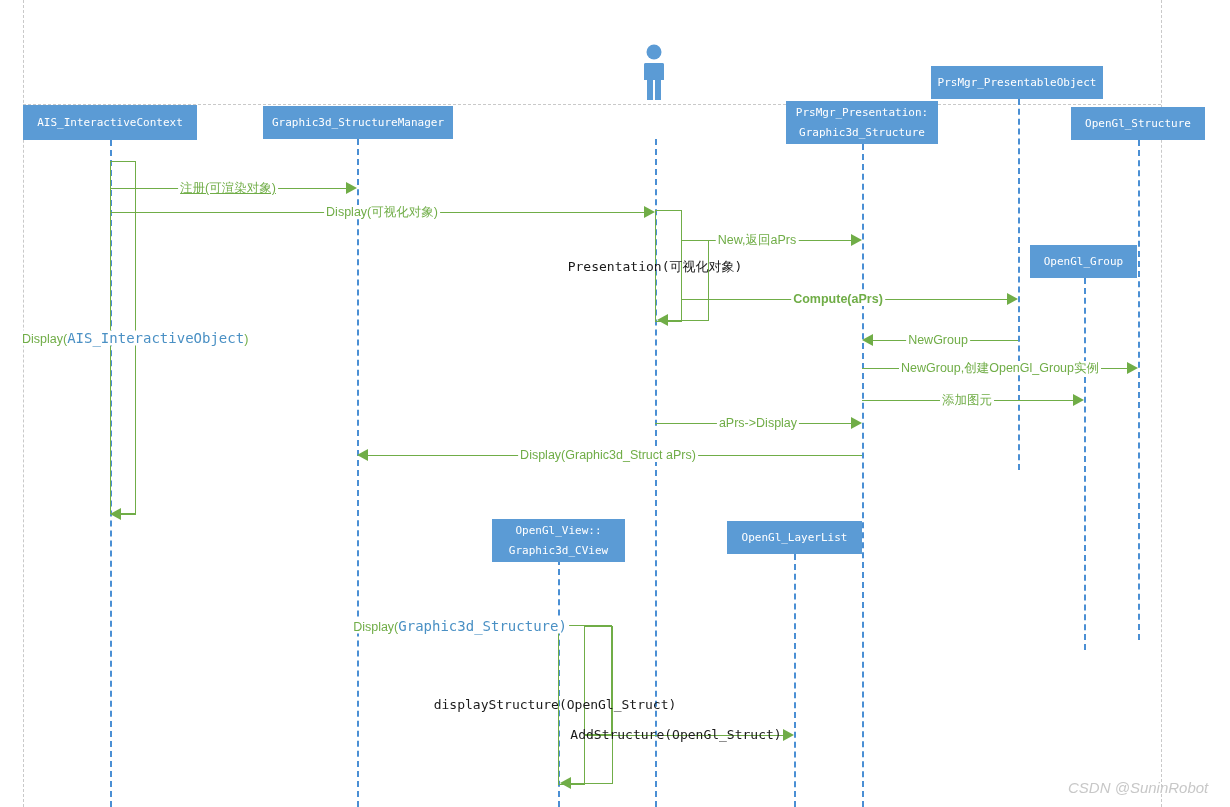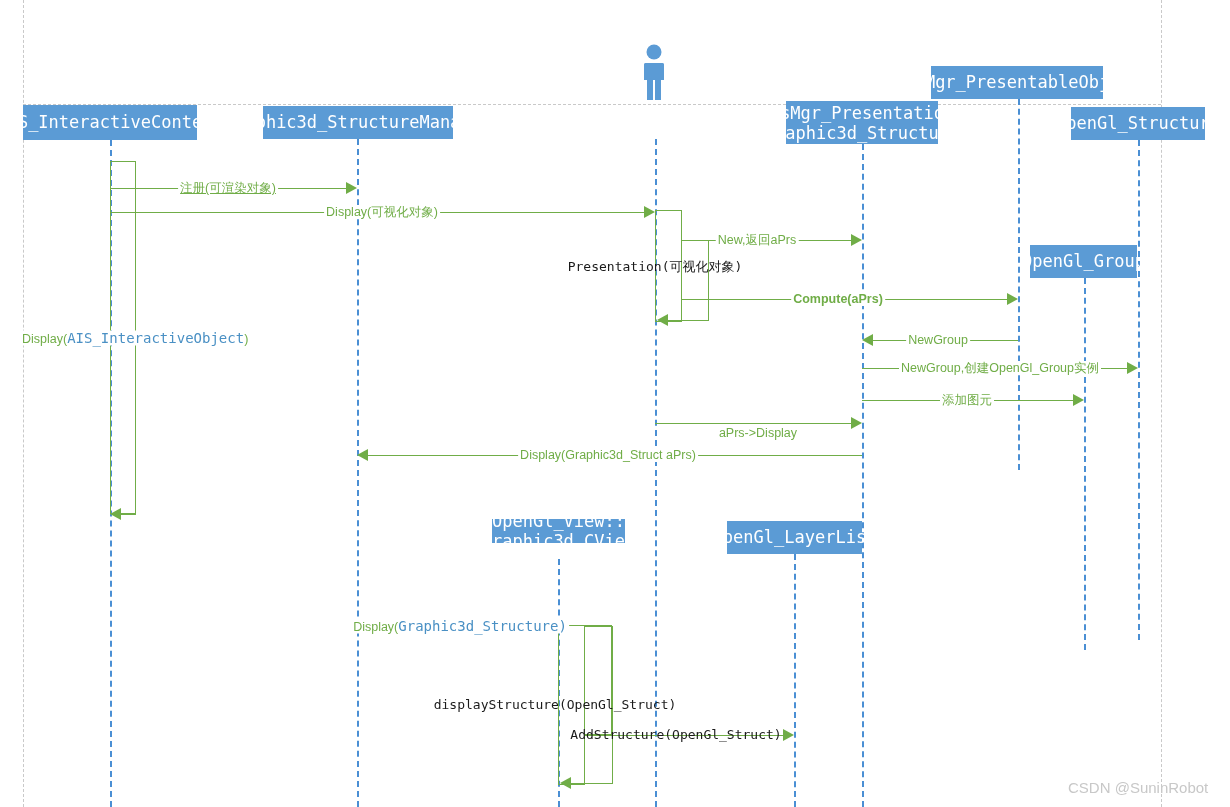--- a/index.html
+++ b/index.html
@@ -37,21 +37,21 @@
     width: 0;
     border-left: 2px dashed #4a8fd4;
   }
 
   
   .participant {
     position: absolute;
     background: #5b9bd5;
     color: #ffffff;
     font-family: "DejaVu Sans Mono", "Liberation Mono", monospace;
-    font-size: 17px;
+    font-size: 11px;
     line-height: 17px;
     text-align: center;
     display: flex;
     align-items: center;
     justify-content: center;
     letter-spacing: 0px;
     box-sizing: border-box;
     padding: 0 6px;
     white-space: pre-line;
   }
@@ -154,21 +154,21 @@
     </svg>
   </div>
 
   <div class="participant" style="left:23px;  top:105px; width:174px; height:35px;">AIS_InteractiveContext</div>
   <div class="participant" style="left:263px; top:106px; width:190px; height:33px;">Graphic3d_StructureManager</div>
   <div class="participant" style="left:786px; top:101px; width:152px; height:43px; line-height:20px;">PrsMgr_Presentation:
 Graphic3d_Structure</div>
   <div class="participant" style="left:931px; top:66px;  width:172px; height:33px;">PrsMgr_PresentableObject</div>
   <div class="participant" style="left:1071px;top:107px; width:134px; height:33px;">OpenGl_Structure</div>
   <div class="participant" style="left:1030px;top:245px; width:107px; height:33px;">OpenGl_Group</div>
-  <div class="participant" style="left:492px; top:519px; width:133px; height:24px; line-height:20px;">OpenGl_View::
+  <div class="participant" style="left:492px; top:519px; width:133px; height:43px; line-height:20px;">OpenGl_View::
 Graphic3d_CView</div>
   <div class="participant" style="left:727px; top:521px; width:135px; height:33px;">OpenGl_LayerList</div>
 
   <div class="activation" style="left:110px; top:161px; width:26px; height:353px;"></div>
   <div class="activation" style="left:655px; top:210px; width:27px; height:112px;"></div>
   <div class="activation" style="left:558px; top:625px; width:27px; height:160px;"></div>
   <div class="activation" style="left:585px; top:625px; width:27px; height:110px; border-left:none;"></div>
 
   <div class="msg-line" style="left:111px; top:188px; width:235px;"></div>
   <div class="arrow-r" style="left:346px; top:182px;"></div>
@@ -199,21 +199,21 @@
   <div class="msg-line" style="left:862px; top:368px; width:265px;"></div>
   <div class="arrow-r" style="left:1127px; top:362px;"></div>
   <div class="msg-label" style="left:1000px; top:368px;">NewGroup,创建OpenGl_Group实例</div>
 
   <div class="msg-line" style="left:862px; top:400px; width:211px;"></div>
   <div class="arrow-r" style="left:1073px; top:394px;"></div>
   <div class="msg-label" style="left:967px; top:400px;">添加图元</div>
 
   <div class="msg-line" style="left:655px; top:423px; width:196px;"></div>
   <div class="arrow-r" style="left:851px; top:417px;"></div>
-  <div class="msg-label" style="left:758px; top:433px;">aPrs-&gt;Display</div>
+  <div class="msg-label" style="left:758px; top:423px;">aPrs-&gt;Display</div>
 
   <div class="msg-line" style="left:368px; top:455px; width:494px;"></div>
   <div class="arrow-l" style="left:357px; top:449px;"></div>
   <div class="msg-label" style="left:608px; top:455px;">Display(Graphic3d_Struct aPrs)</div>
 
   <div class="msg-line" style="left:121px; top:514px; width:15px;"></div>
   <div class="arrow-l" style="left:110px; top:508px;"></div>
   <div class="msg-label left-anchor" style="left:20px; top:338px;"><span>Display(</span><span class="mono-blue">AIS_InteractiveObject</span><span>)</span></div>
 
   <div class="msg-line" style="left:357px; top:626px; width:190px;"></div>
@@ -223,15 +223,15 @@
   <div class="msg-line" style="left:585px; top:626px; width:27px;"></div>
   <div class="msg-vline" style="left:612px; top:626px; height:157px;"></div>
   <div class="msg-line" style="left:571px; top:783px; width:42px;"></div>
   <div class="arrow-l" style="left:560px; top:777px;"></div>
   <div class="msg-label mono-black" style="left:555px; top:705px;">displayStructure(OpenGl_Struct)</div>
 
   <div class="msg-line" style="left:585px; top:735px; width:198px;"></div>
   <div class="arrow-r" style="left:783px; top:729px;"></div>
   <div class="msg-label mono-black" style="left:676px; top:735px;">AddStructure(OpenGl_Struct)</div>
 
-  <div class="watermark" style="left:1068px; top:779px;">CSDN @SuninRobot</div>
+  <div class="watermark" style="left:1068px; top:779px;font-style:italic;">CSDN @SuninRobot</div>
 
 </div>
 
 </body></html>

